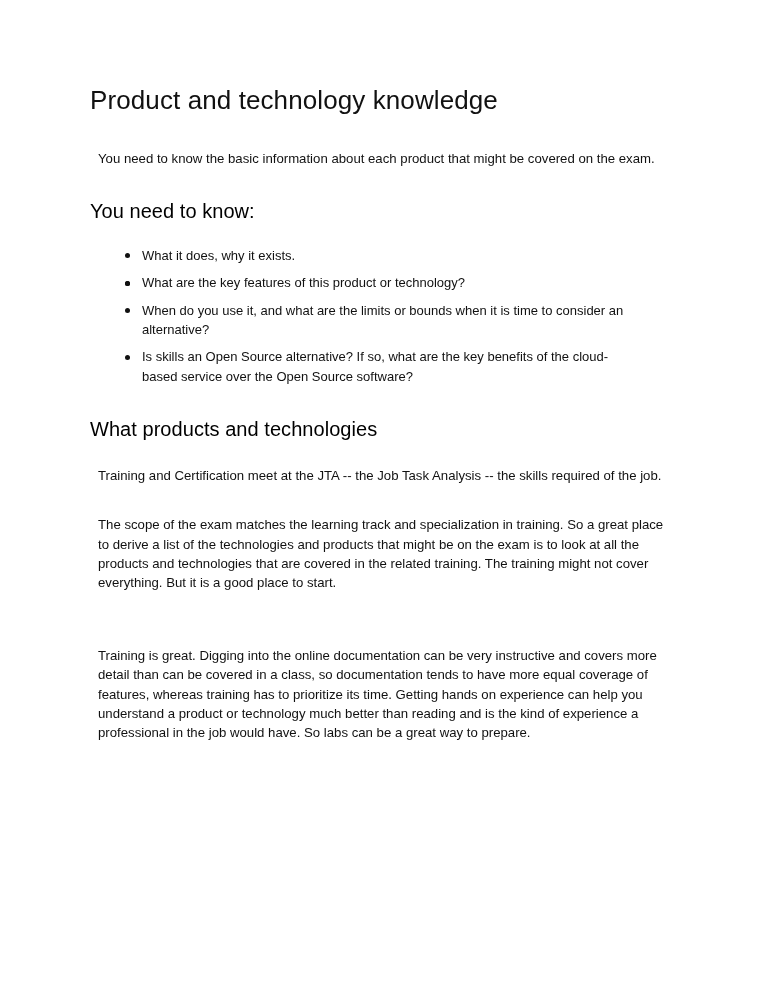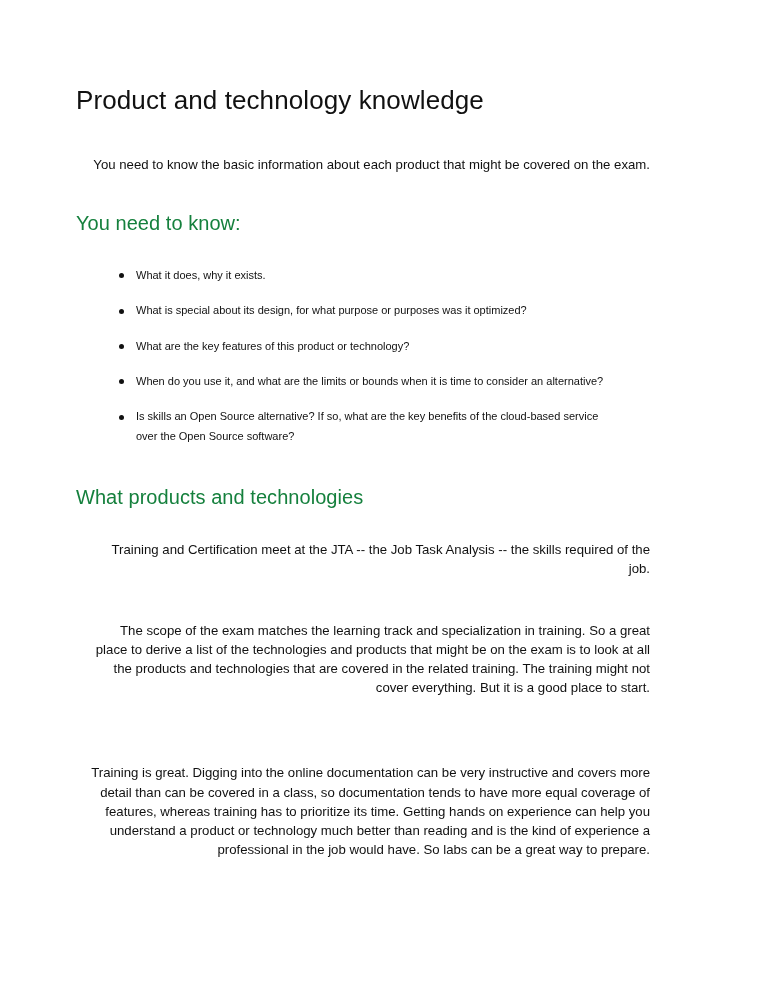--- a/index.html
+++ b/index.html
@@ -18,67 +18,67 @@
     position: relative;
     width: 768px;
     height: 994px;
     background: #ffffff;
     box-sizing: border-box;
     padding: 0;
     overflow: hidden;
   }
   .content {
     position: absolute;
-    left: 76px;
+    left: 90px;
     top: 84px;
     width: 588px;
   }
   .doc-title {
     font-size: 26px;
     font-weight: 400;
     line-height: 1.25;
     color: #111111;
     margin: 0 0 0 0;
     letter-spacing: 0.1px;
   }
   .section-heading {
     font-size: 20px;
     font-weight: 400;
     line-height: 1.3;
-    color: #15803d;
+    color: #000000;
     margin: 0;
     letter-spacing: 0.05px;
   }
   p.body-text {
     font-size: 13.2px;
     line-height: 19.2px;
     color: #111111;
-    margin: 14px;
-    text-align: right;
+    margin: 8px;
+    text-align: left;
   }
   .sp-title-para { height: 24px; }
   .sp-para-h2 { height: 22px; }
   .sp-h2-list { height: 14px; }
   .sp-list-h2 { height: 22px; }
   .sp-h2-para { height: 16px; }
   .sp-para-para { height: 14px; }
 
   ul.bullet-list {
     margin: 0;
     padding: 0;
     list-style: none;
     width: 560px;
   }
   ul.bullet-list li {
     position: relative;
-    font-size: 11px;
+    font-size: 13px;
     line-height: 19.4px;
     color: #111111;
     padding-left: 44px;
-    margin: 16px;
+    margin: 8px;
   }
   ul.bullet-list li .bullet-dot {
     position: absolute;
     left: 27px;
     top: 7.5px;
     width: 5px;
     height: 5px;
     border-radius: 50%;
     background: #111111;
   }
@@ -101,21 +101,20 @@
 
     <div class="sp-h2-list"></div>
 
     <ul class="bullet-list">
       <li>
         <span class="bullet-dot"></span>
         <span>What it does, why it exists.</span>
       </li>
       <li>
         <span class="bullet-dot"></span>
-        <span>What is special about its design, for what purpose or purposes was it optimized?</span>
       </li>
       <li>
         <span class="bullet-dot"></span>
         <span>What are the key features of this product or technology?</span>
       </li>
       <li>
         <span class="bullet-dot"></span>
         <span>When do you use it, and what are the limits or bounds when it is time to consider an alternative?</span>
       </li>
       <li>

